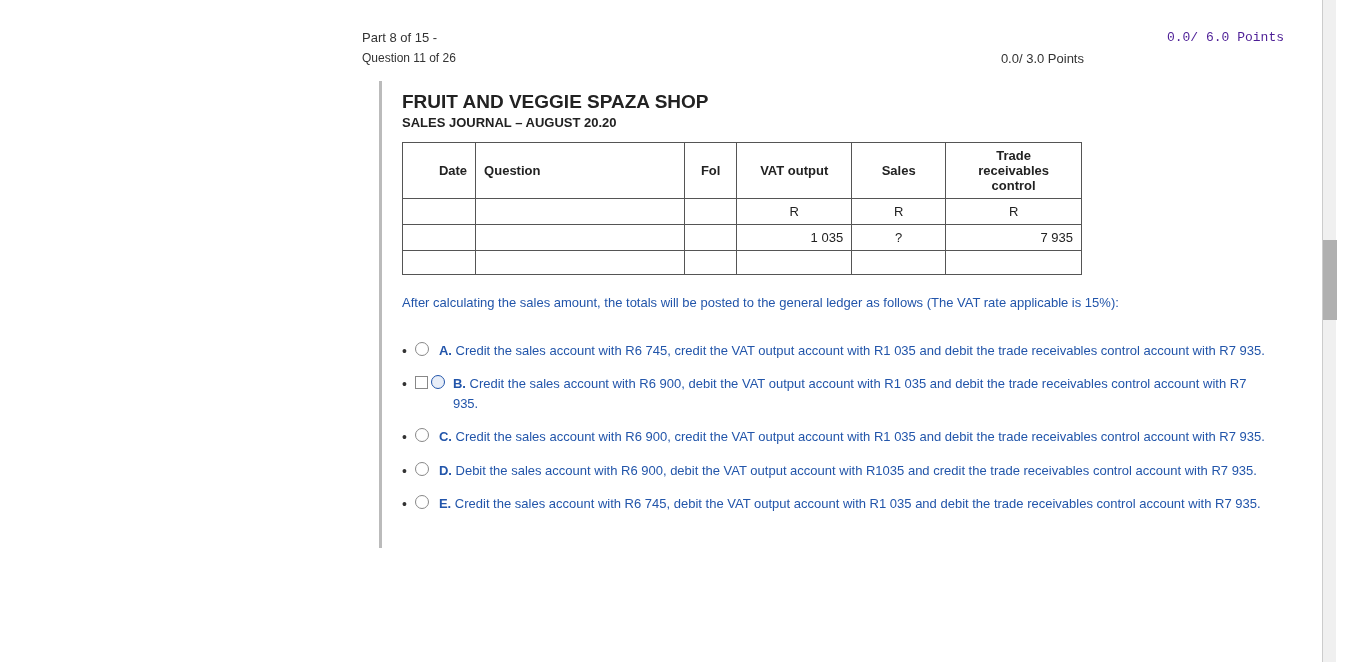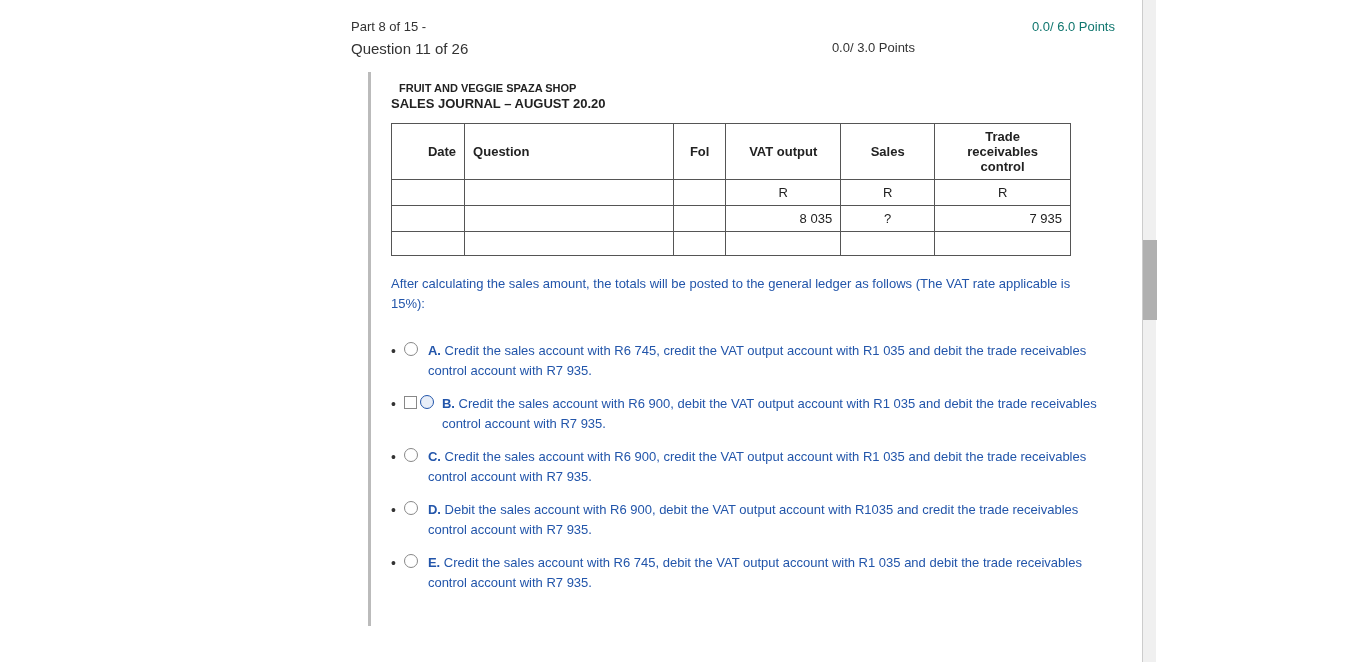--- a/index.html
+++ b/index.html
@@ -4,24 +4,24 @@
   <style>
     * { box-sizing: border-box; margin: 0; padding: 0; }
     body {
       font-family: Arial, sans-serif;
       font-size: 13px;
       background: #fff;
       color: #333;
       overflow-x: hidden;
     }
     .page-container {
-      width: 1156px;
+      width: 1336px;
       min-height: 662px;
       position: relative;
-      padding: 1px;
+      padding: 12px;
       background: #fff;
     }
     .scrollbar {
       position: absolute;
       right: 0;
       top: 0;
       width: 14px;
       height: 662px;
       background: #f0f0f0;
       border-left: 1px solid #ccc;
@@ -36,48 +36,48 @@
     .header-bar {
       display: flex;
       justify-content: space-between;
       padding: 18px 40px 0 350px;
     }
     .part-label {
       color: #333;
       font-size: 13px;
     }
     .points-label {
-      color: #0f766e;
-      font-size: 13px;
+      color: #4c1d95;
+      font-size: 13px;
+      font-family: Liberation Mono, monospace;
     }
     .question-bar {
       display: flex;
       justify-content: space-between;
       padding: 6px 40px 0 350px;
     }
     .question-label {
       color: #333;
-      font-size: 15px;
+      font-size: 12px;
     }
     .question-points {
       color: #333;
       font-size: 13px;
       margin-right: 200px;
     }
     .intro-text {
       color: #2255aa;
       font-size: 13px;
       margin-bottom: 10px;
     }
     .shop-title {
       font-weight: bold;
-      font-size: 11px;
+      font-size: 19px;
       color: #222;
       margin-bottom: 2px;
-      margin-left: 8px;
     }
     .journal-title {
       font-weight: bold;
       font-size: 13px;
       color: #222;
       margin-bottom: 12px;
     }
     .journal-table {
       border-collapse: collapse;
       width: 680px;
@@ -208,21 +208,21 @@
             <td></td>
             <td></td>
             <td>R</td>
             <td>R</td>
             <td>R</td>
           </tr>
           <tr>
             <td></td>
             <td></td>
             <td></td>
-            <td class="right-align">8 035</td>
+            <td class="right-align">1 035</td>
             <td>?</td>
             <td class="right-align">7 935</td>
           </tr>
           <tr>
             <td style="height:24px;"></td>
             <td></td>
             <td></td>
             <td></td>
             <td></td>
             <td></td>

